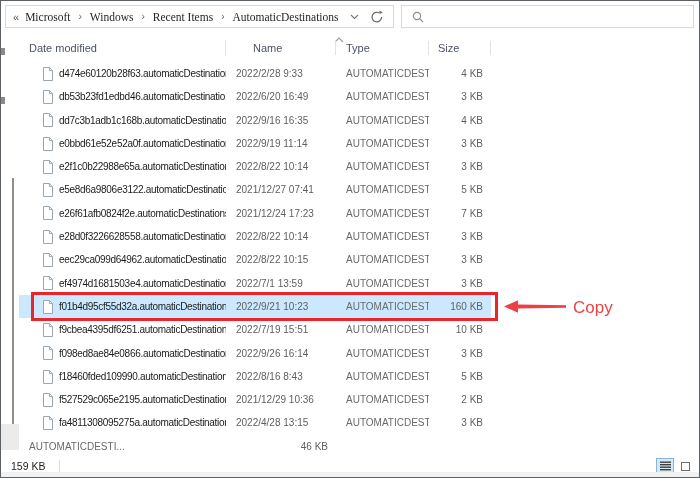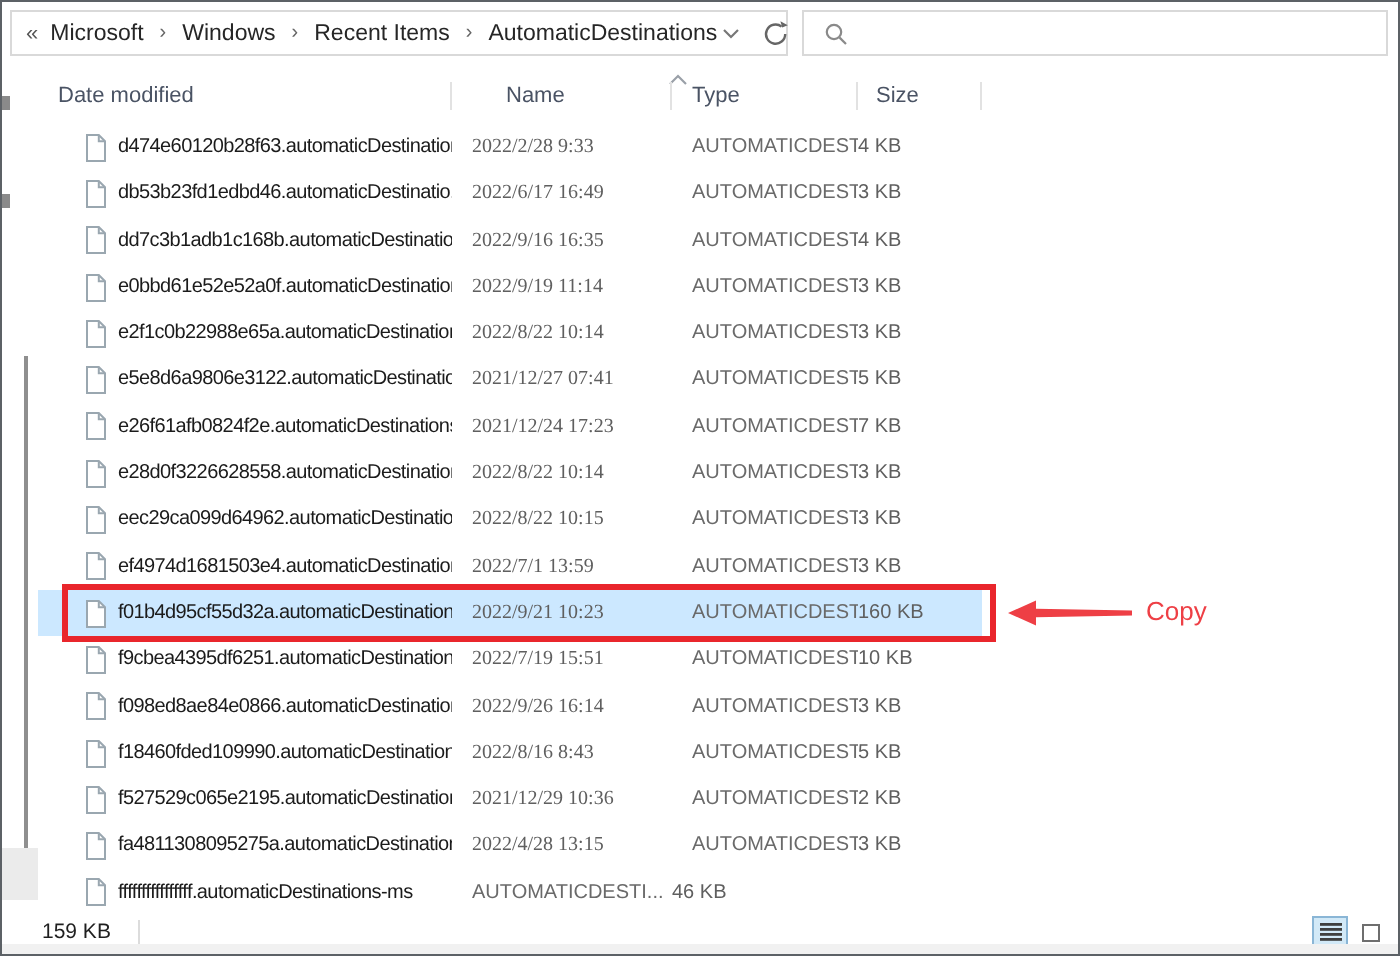--- a/index.html
+++ b/index.html
@@ -6,21 +6,21 @@
     font-family:"Liberation Sans","DejaVu Sans",sans-serif;background:#fff;}
   .window{position:relative;width:700px;height:478px;box-sizing:border-box;
     border:1px solid var(--window-border,#5c6166);background:#fff;}
 
   
   .chrome{position:absolute;top:0;left:0;right:0;height:31px;background:#fff;}
   .addressbar{position:absolute;left:4px;top:4px;width:389px;height:23px;
     border:1px solid #d9d9d9;box-sizing:border-box;display:flex;align-items:center;
     font-size:11.5px;color:#262626;background:#fff;}
   .collapse{padding:0 4px 0 7px;color:#555;font-size:11px;}
-  .crumb{padding:0 2px;cursor:default;white-space:nowrap;}
+  .crumb{padding:0 2px;cursor:default;white-space:nowrap;font-family:Liberation Serif, serif;}
   .crumb-sep{padding:0 6px;color:#666;font-size:10px;}
   .addr-controls{margin-left:auto;display:flex;align-items:center;gap:11px;padding-right:9px;}
   .searchbox{position:absolute;left:400px;top:4px;width:293px;height:23px;
     border:1px solid #d9d9d9;box-sizing:border-box;display:flex;align-items:center;background:#fff;}
   .searchbox svg{margin-left:10px;}
   .searchbox input{border:0;outline:0;flex:1;height:100%;font-size:11px;
     font-family:inherit;padding:0 6px;color:#333;background:transparent;}
 
   
   .leftstrip{position:absolute;left:0;top:31px;bottom:0;width:18px;background:#fff;}
@@ -39,35 +39,35 @@
   .sort-caret{position:absolute;left:108px;top:0px;}
 
   
   .list{position:absolute;left:18px;top:61px;width:472px;}
   .frow{display:grid;grid-template-columns:207px 110px 93px 62px;height:23.3px;
     line-height:23.3px;font-size:10px;cursor:default;}
   .frow.selected{background:var(--selection-blue,#cce8ff);}
   .cell{white-space:nowrap;overflow:hidden;}
   .cell.name{padding-left:23px;display:flex;align-items:center;color:#1b1b1b;letter-spacing:-0.3px;}
   .cell.name .fic{flex:0 0 auto;margin-right:5px;display:flex;}
-  .cell.date{padding-left:10px;color:#5f5f5f;font-family:Liberation Serif, serif;}
+  .cell.date{padding-left:10px;color:#5f5f5f;}
   .cell.type{padding-left:10px;color:#6a6a6a;}
-  .cell.size{text-align:left;padding-right:8px;color:#5f5f5f;}
+  .cell.size{text-align:right;padding-right:8px;color:#5f5f5f;}
 
   
   .red-box{position:absolute;left:30px;top:291px;width:467px;height:29px;box-sizing:border-box;
     border:3px solid var(--accent-red,#e9262c);pointer-events:none;}
   .red-arrow{position:absolute;left:502px;top:297px;pointer-events:none;}
-  .copy-label{position:absolute;left:572px;top:297px;font-size:13px;
+  .copy-label{position:absolute;left:572px;top:297px;font-size:17px;
     color:var(--arrow-red,#ee3f45);pointer-events:none;}
 
   
   .statusbar{position:absolute;left:0;right:0;top:457px;height:16px;background:#fff;
     display:flex;align-items:center;font-size:10.5px;color:#1f1f1f;}
-  .status-size{padding-left:20px;}
+  .status-size{padding-left:10px;}
   .status-div{width:1px;height:12px;background:#dcdcdc;margin-left:14px;}
   .view-btns{margin-left:auto;display:flex;gap:2px;padding-right:5px;}
   .vbtn{width:18px;height:16px;display:flex;align-items:center;justify-content:center;box-sizing:border-box;}
   .vbtn.active{background:#d2e9f7;border:1px solid #8ab6d6;}
   .vbtn .sq{width:9px;height:9px;border:1.5px solid #6e6e6e;box-sizing:border-box;background:#fff;}
   .bottomstrip{position:absolute;left:0;right:0;bottom:0;height:5px;background:#f1f1f1;}
 </style>
 </head>
 <body>
 
@@ -146,21 +146,21 @@
       <div class="frow">
     <div class="cell name">
       <span class="fic">
         <svg width="12" height="14" viewBox="0 0 12 14">
           <path d="M1.5 0.5 H7.4 L10.5 3.6 V13.5 H1.5 Z" fill="#ffffff" stroke="#9aa7b0" stroke-width="1"></path>
           <path d="M7.4 0.5 V3.6 H10.5" fill="none" stroke="#9aa7b0" stroke-width="1"></path>
         </svg>
       </span>
       <span>db53b23fd1edbd46.automaticDestinatio...</span>
     </div>
-    <div class="cell date">2022/6/17 16:49</div>
+    <div class="cell date">2022/6/20 16:49</div>
     <div class="cell type">AUTOMATICDESTI...</div>
     <div class="cell size">3 KB</div>
   </div>
       <div class="frow">
     <div class="cell name">
       <span class="fic">
         <svg width="12" height="14" viewBox="0 0 12 14">
           <path d="M1.5 0.5 H7.4 L10.5 3.6 V13.5 H1.5 Z" fill="#ffffff" stroke="#9aa7b0" stroke-width="1"></path>
           <path d="M7.4 0.5 V3.6 H10.5" fill="none" stroke="#9aa7b0" stroke-width="1"></path>
         </svg>
@@ -347,29 +347,20 @@
           <path d="M7.4 0.5 V3.6 H10.5" fill="none" stroke="#9aa7b0" stroke-width="1"></path>
         </svg>
       </span>
       <span>fa4811308095275a.automaticDestinations...</span>
     </div>
     <div class="cell date">2022/4/28 13:15</div>
     <div class="cell type">AUTOMATICDESTI...</div>
     <div class="cell size">3 KB</div>
   </div>
       <div class="frow">
-    <div class="cell name">
-      <span class="fic">
-        <svg width="12" height="14" viewBox="0 0 12 14">
-          <path d="M1.5 0.5 H7.4 L10.5 3.6 V13.5 H1.5 Z" fill="#ffffff" stroke="#9aa7b0" stroke-width="1"></path>
-          <path d="M7.4 0.5 V3.6 H10.5" fill="none" stroke="#9aa7b0" stroke-width="1"></path>
-        </svg>
-      </span>
-      <span>ffffffffffffffff.automaticDestinations-ms</span>
-    </div>
     <div class="cell type">AUTOMATICDESTI...</div>
     <div class="cell size">46 KB</div>
   </div>
     </div>
 
   <div class="red-box"></div>
   <svg class="red-arrow" width="66" height="17" viewBox="0 0 66 17">
     <path d="M1 8.5 L15 2.2 L15 6.4 L63 7.2 L63 9.8 L15 10.6 L15 14.8 Z" fill="#ee3f45"></path>
   </svg>
   <div class="copy-label">Copy</div>

